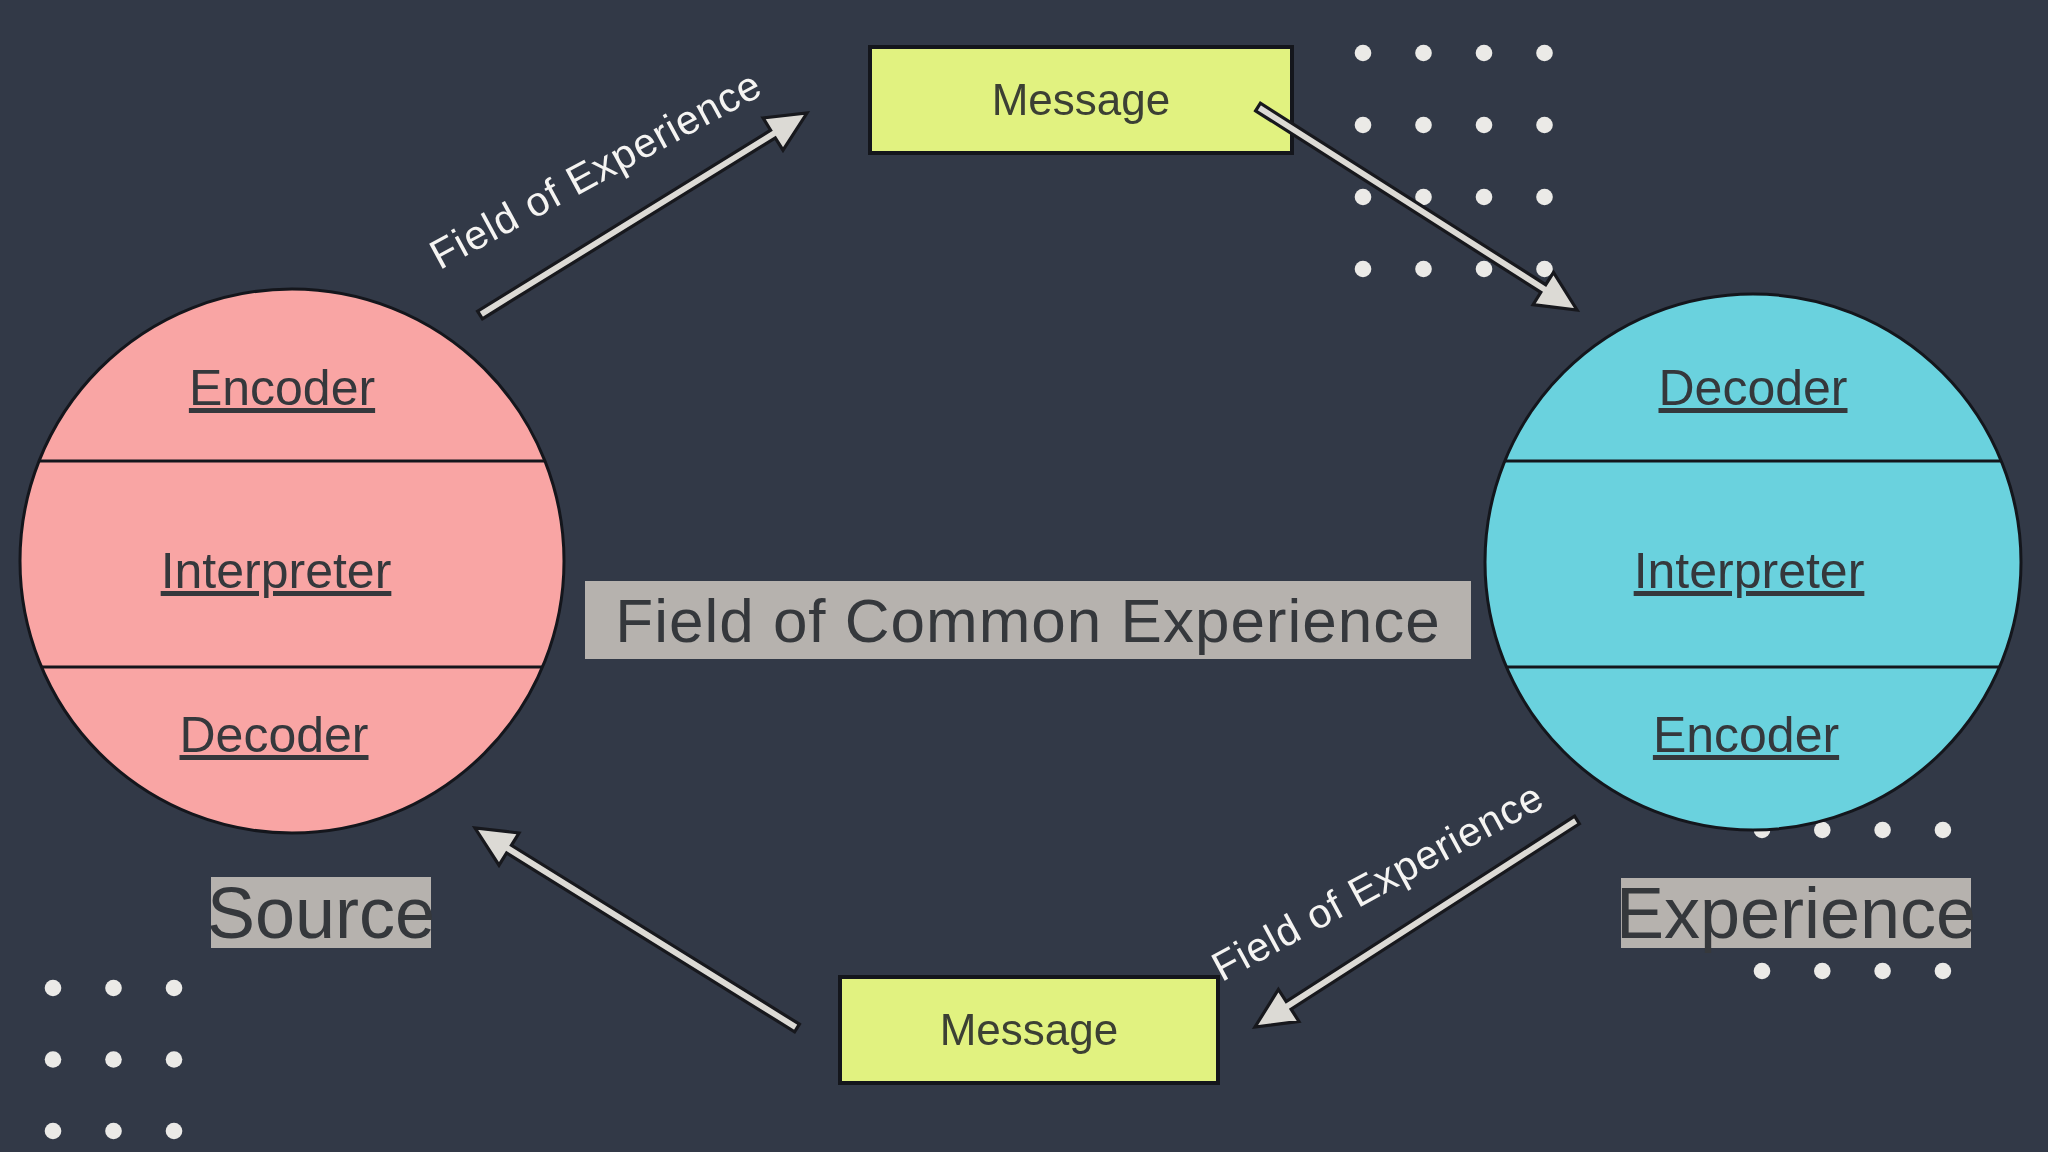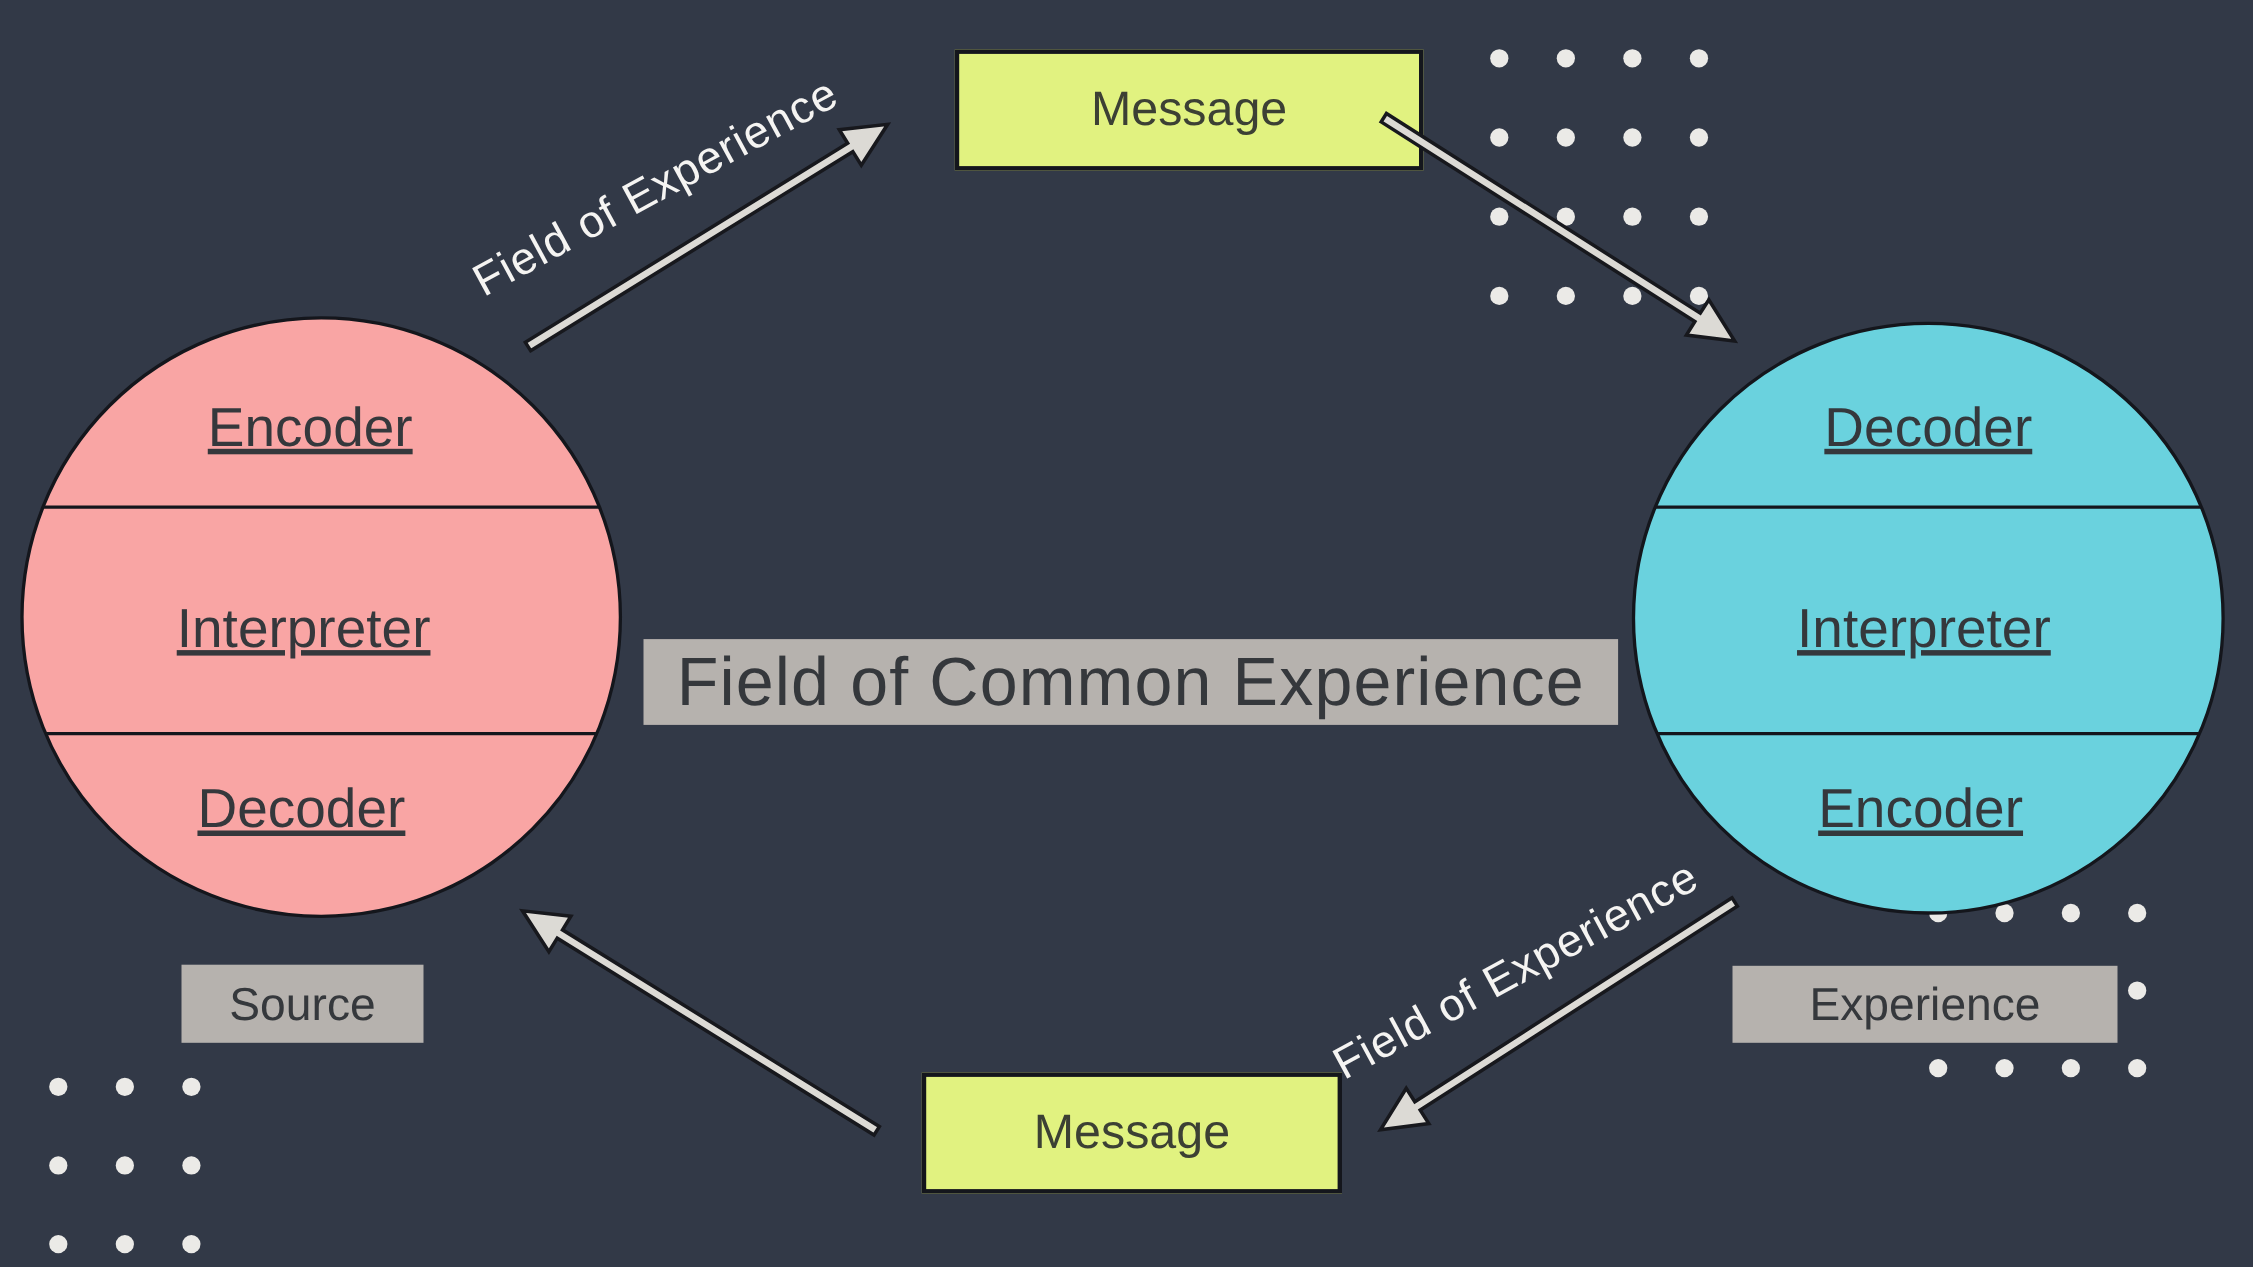--- a/index.html
+++ b/index.html
@@ -37,21 +37,21 @@
   .banner{
     z-index:2;display:flex;align-items:center;justify-content:center;
     background:var(--c-banner_fill,#b6b2ae);
     color:var(--c-dark_text,#35383c);
     font-size:62px;letter-spacing:1px;white-space:nowrap;box-sizing:border-box;
   }
   .side-label{
     z-index:2;display:flex;align-items:center;justify-content:center;
     background:var(--c-banner_fill,#b6b2ae);
     color:var(--c-dark_text,#35383c);
-    font-size:42px;white-space:nowrap;box-sizing:border-box;
+    font-size:72px;white-space:nowrap;box-sizing:border-box;margin-left:46px;
   }
   .rot-label{
     z-index:4;color:var(--c-light_text,#f5f4f2);
     font-size:41px;font-weight:500;letter-spacing:1px;white-space:nowrap;
     transform:translate(-50%,-50%) rotate(-28.5deg);
   }
 </style>
 </head>
 <body>
 

